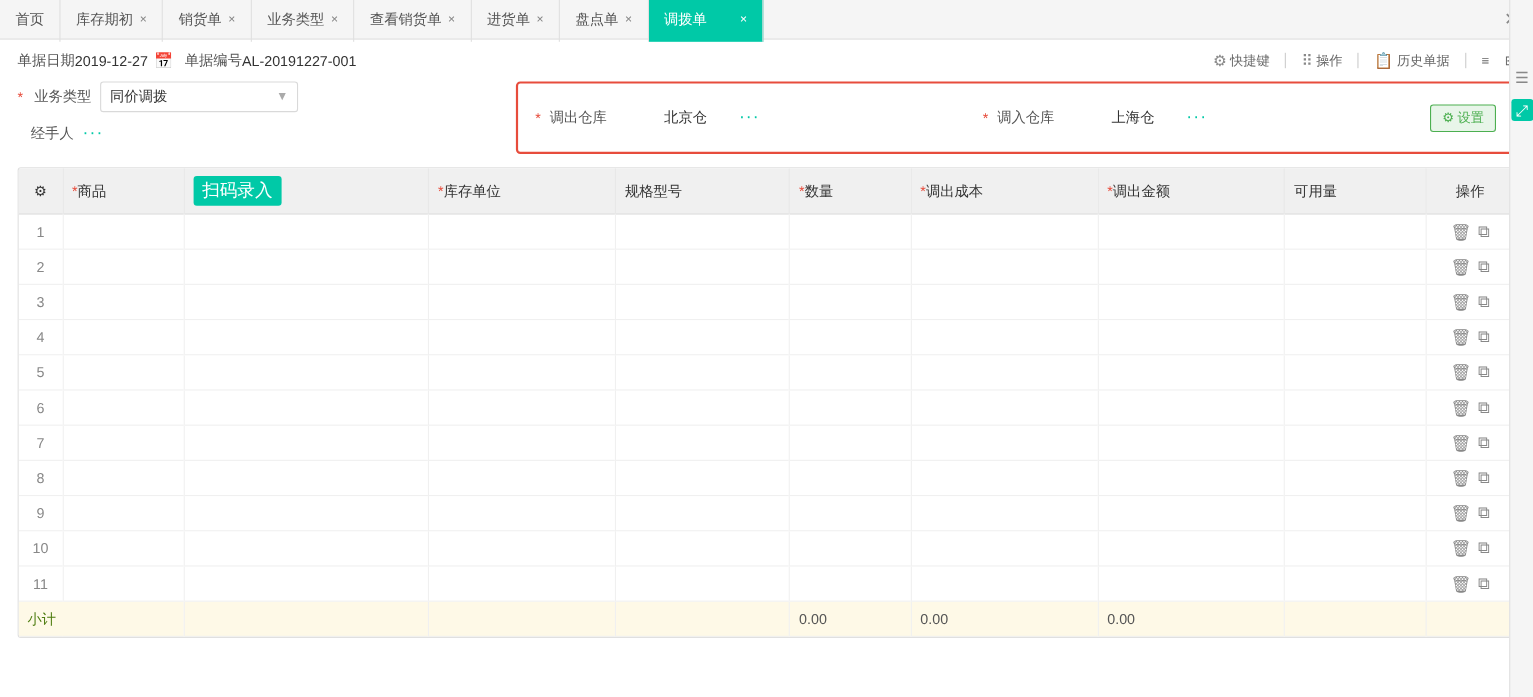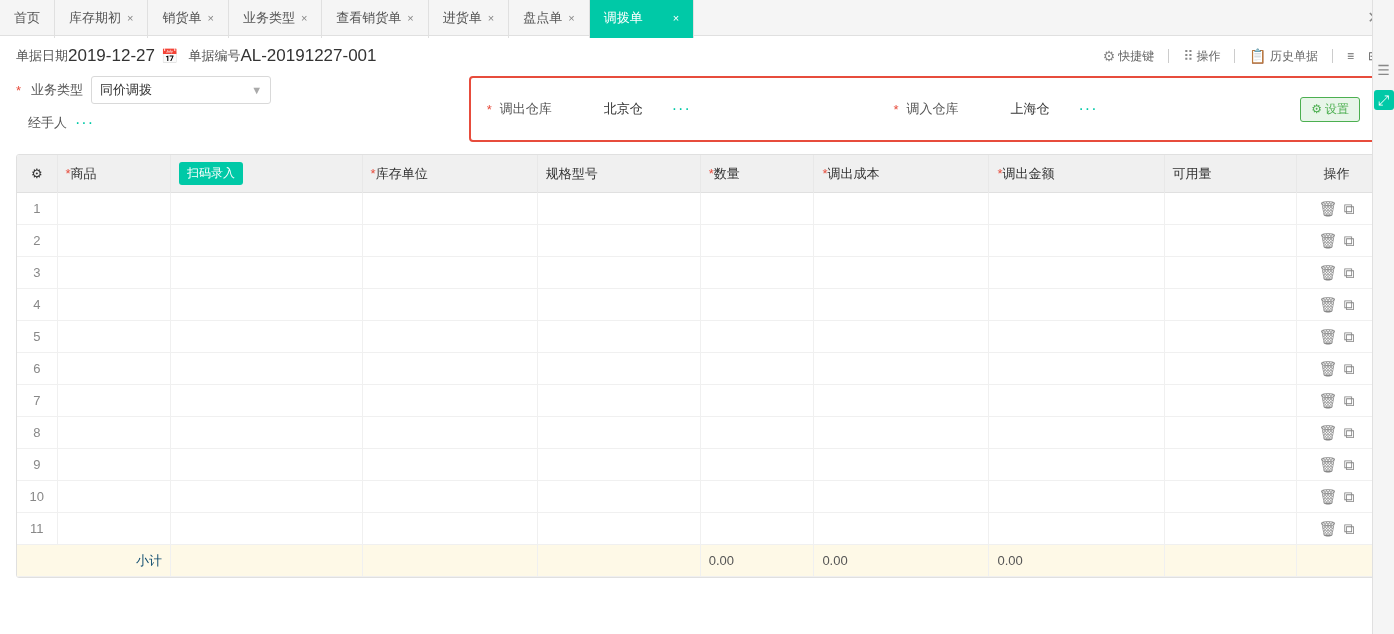--- a/index.html
+++ b/index.html
@@ -73,21 +73,21 @@
     .header-left {
       display: flex;
       align-items: center;
     }
     .field-label {
       color: #555;
       font-size: 13px;
     }
     .field-value {
       color: #333;
-      font-size: 17px;
+      font-size: 13px;
       font-weight: 500;
     }
     .calendar-icon {
       color: #00c9a7;
       margin-left: 6px;
       cursor: pointer;
       font-size: 14px;
     }
     .header-right {
       margin-left: auto;
@@ -227,21 +227,21 @@
       font-size: 15px;
     }
 
     
     .scan-btn {
       background: #00c9a7;
       color: #fff;
       border: none;
       border-radius: 3px;
       padding: 3px 8px;
-      font-size: 12px;
+      font-size: 16px;
       cursor: pointer;
       white-space: nowrap;
     }
 
     
     .right-sidebar {
       position: fixed;
       right: 0;
       top: 0;
       width: 22px;
@@ -593,21 +593,21 @@
             <td></td>
             <td>
               <div class="action-icons">
                 <span class="action-icon">🗑</span>
                 <span class="action-icon">⧉</span>
               </div>
             </td>
           </tr>
 
         <tr class="subtotal-row">
-          <td colspan="2" style="text-align:right; color:#0c4a6e;font-family:Liberation Serif, serif;">小计</td>
+          <td colspan="2" style="text-align:left; color:#4d7c0f;font-family:Liberation Serif, serif;">小计</td>
           <td></td>
           <td></td>
           <td></td>
           <td>0.00</td>
           <td>0.00</td>
           <td>0.00</td>
           <td></td>
           <td></td>
         </tr>
       </tbody>

